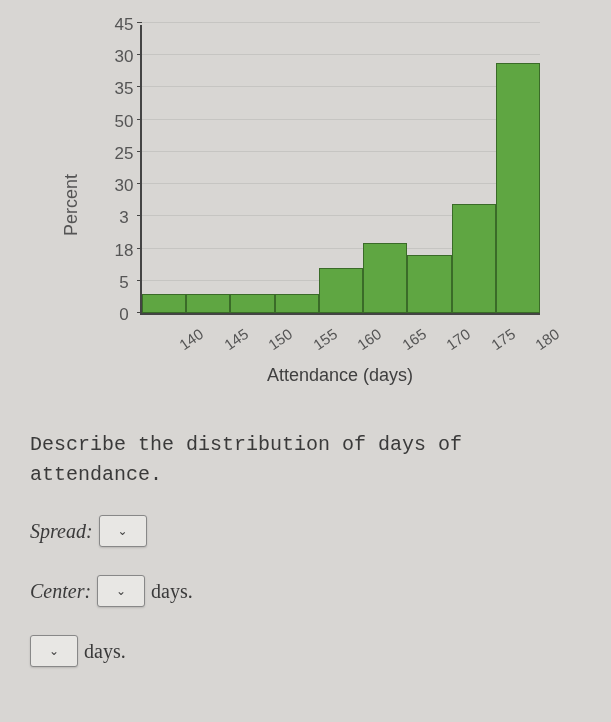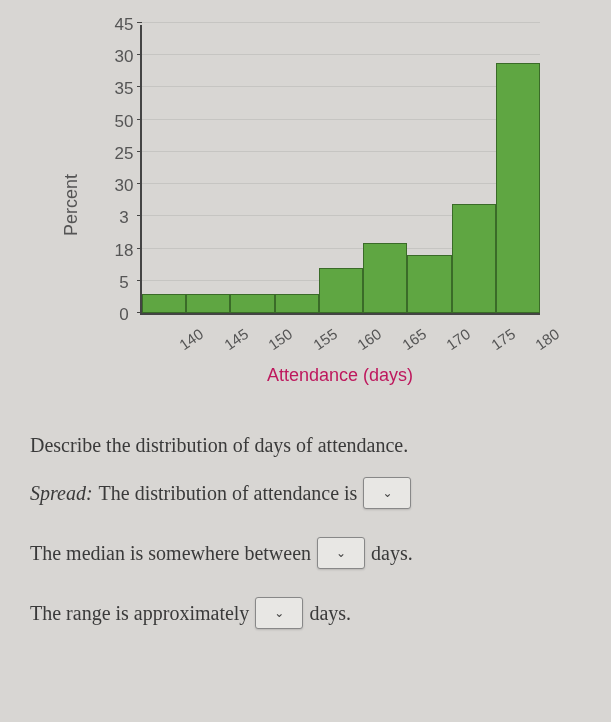--- a/index.html
+++ b/index.html
@@ -98,31 +98,32 @@
       transform-origin: top right;
       top: 5px;
     }
     .x-label {
       position: absolute;
       left: 50px;
       width: 400px;
       top: 350px;
       text-align: center;
       font-size: 18px;
-      color: #be185d;
+      color: #404040;
       font-family: Arial, sans-serif;
     }
     .questions {
       margin-top: 35px;
       font-size: 20px;
       color: #3a3a3a;
       line-height: 1.5;
     }
     .q-title {
-      margin-bottom: 17px;
+      margin-bottom: 25px;
+      font-family: Liberation Mono, monospace;
     }
     .q-row {
       margin-bottom: 28px;
       display: flex;
       align-items: center;
       flex-wrap: wrap;
       gap: 6px;
     }
     .italic {
       font-style: italic;
@@ -210,34 +211,32 @@
   </div>
 
   <div class="x-label">Attendance (days)</div>
 </div>
 
 <div class="questions">
   <div class="q-title">Describe the distribution of days of attendance.</div>
 
   <div class="q-row">
     <span class="italic">Spread:</span>
-    <span>The distribution of attendance is</span>
     <span class="dropdown">
       <span class="chevron">⌄</span>
     </span>
   </div>
 
   <div class="q-row">
-    <span>The median is somewhere between</span>
+    <span class="italic">Center:</span>
     <span class="dropdown">
       <span class="chevron">⌄</span>
     </span>
     <span>days.</span>
   </div>
 
   <div class="q-row">
-    <span>The range is approximately</span>
     <span class="dropdown">
       <span class="chevron">⌄</span>
     </span>
     <span>days.</span>
   </div>
 </div>
 
 </body></html>

